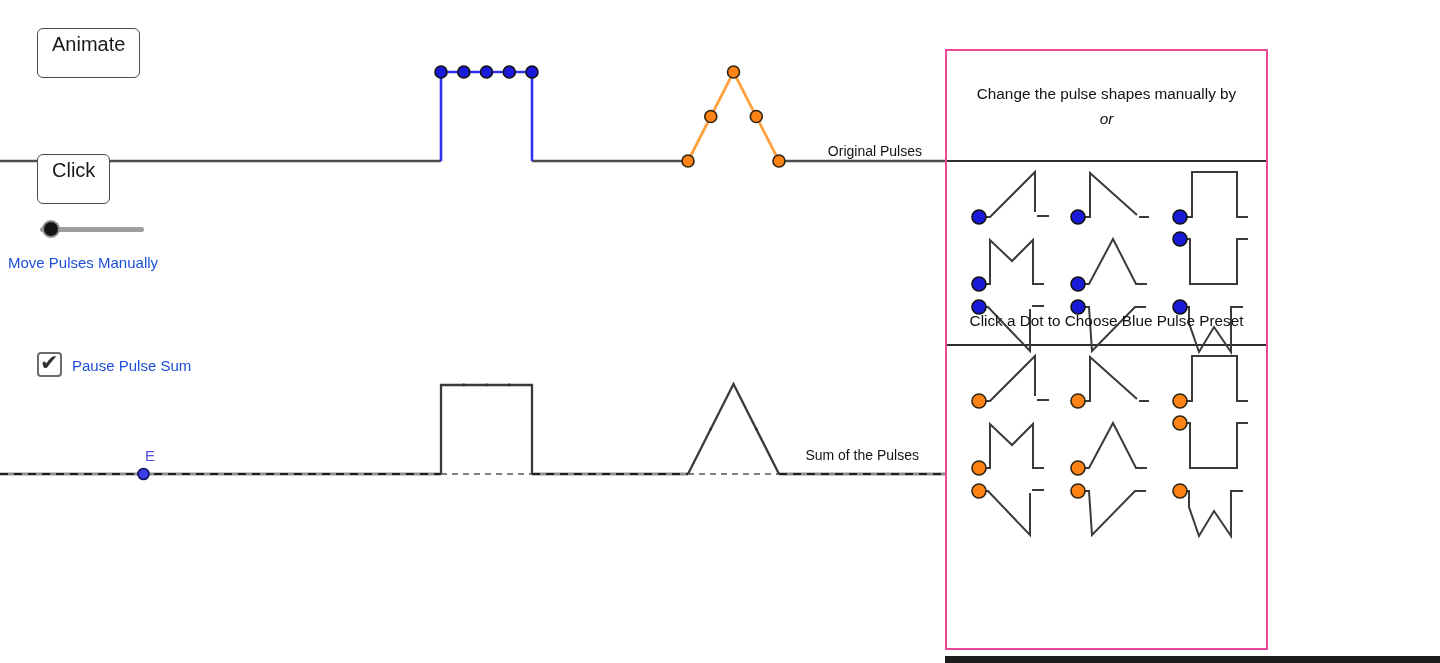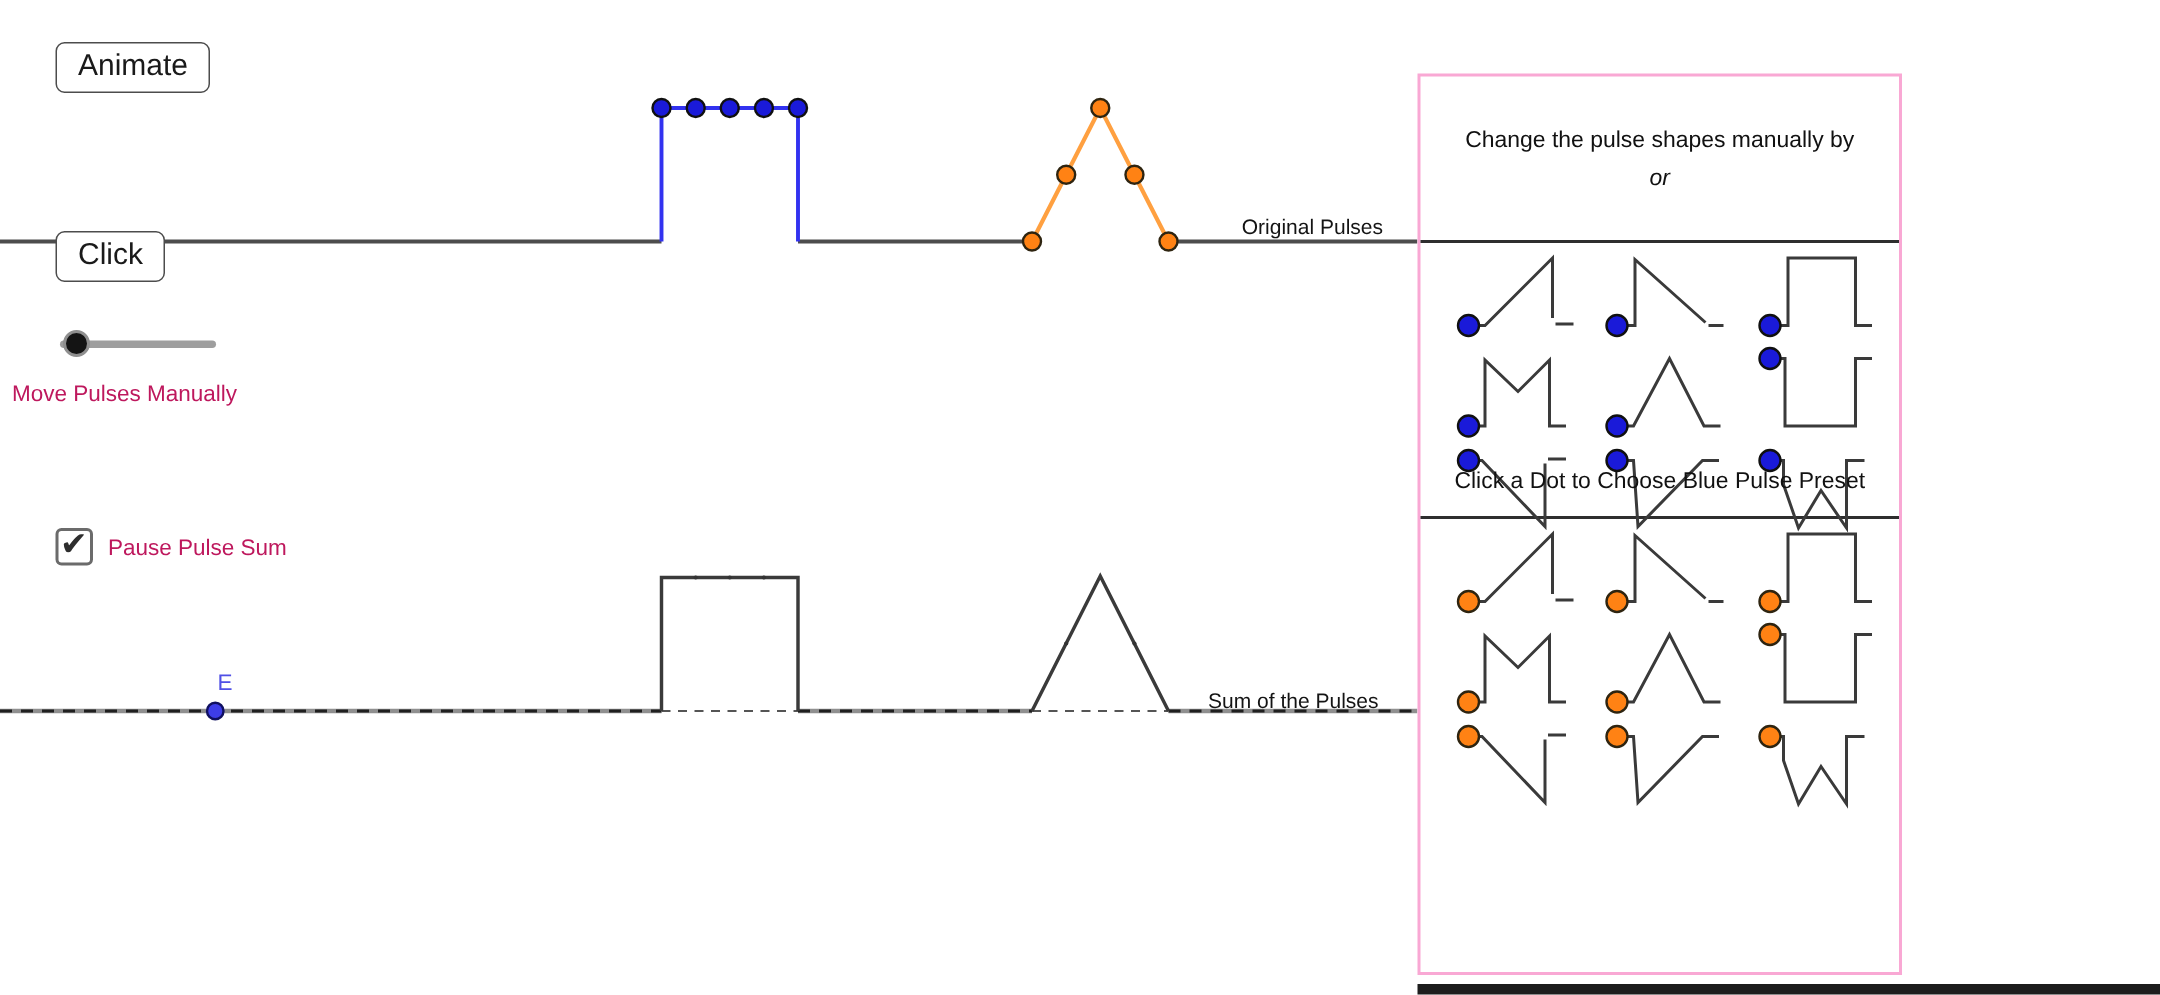--- a/index.html
+++ b/index.html
@@ -13,67 +13,67 @@
   .abs{position:absolute;}
   
   .ggb-btn{
     position:absolute;
     background:#ffffff;
     border:1.5px solid #4d4d4d;
     border-radius:6px;
     font-family:"Liberation Sans", sans-serif;
     font-size:20px;
     color:#1a1a1a;
-    padding:3px 14px 5px 14px;
+    padding:3px 14px 21px 14px;
     line-height:24px;
     cursor:pointer;
     z-index:5;
   }
   #animate-btn{left:37px;top:28px;}
   #pause-btn{left:37px;top:154px;}
   
   #slider-track{
     left:40px;top:227px;width:104px;height:5px;
     background:#9e9e9e;border-radius:3px;z-index:4;
   }
   #slider-knob{
     left:42px;top:220px;width:14px;height:14px;
     background:#141414;border:2px solid #8f8f8f;border-radius:50%;
     z-index:5;cursor:pointer;
   }
   .small-label{
-    position:absolute;font-size:15px;color:#be185d;white-space:nowrap;z-index:4;
+    position:absolute;font-size:15px;color:#1d4ed8;white-space:nowrap;z-index:4;
   }
   #slider-label{left:8px;top:254px;}
   
   #pulse-sum-checkbox{
     left:37px;top:352px;width:25px;height:25px;
     background:#fff;border:2px solid #6b6b6b;border-radius:4px;
     z-index:5;cursor:pointer;box-sizing:border-box;
   }
   #pulse-sum-check{
     position:absolute;left:1px;top:-4px;
     font-size:22px;color:#2e2e2e;line-height:26px;
   }
   #checkbox-label{left:72px;top:357px;}
   
   .plot-label{
     position:absolute;font-size:14px;color:#141414;
     white-space:nowrap;z-index:3;text-align:right;
   }
   #original-pulses-label{left:790px;width:132px;top:143px;}
-  #sum-pulses-label{left:783px;width:136px;top:459px;}
+  #sum-pulses-label{left:783px;width:136px;top:447px;}
   #point-e-label{
     position:absolute;left:145px;top:447px;font-size:15px;
     color:#5050e6;z-index:4;
   }
   
   #preset-panel{
     left:945px;top:49px;width:323px;height:601px;
-    border:2px solid #f9a8d4;background:#fff;
+    border:2px solid #ec4899;background:#fff;
     box-sizing:border-box;z-index:6;
   }
   #instructions{
     height:111px;border-bottom:2px solid #2e2e2e;
     box-sizing:border-box;
     display:flex;flex-direction:column;justify-content:center;
     text-align:center;font-size:15.3px;line-height:24.5px;color:#111;
     padding-top:2px;
   }
   .gallery{

